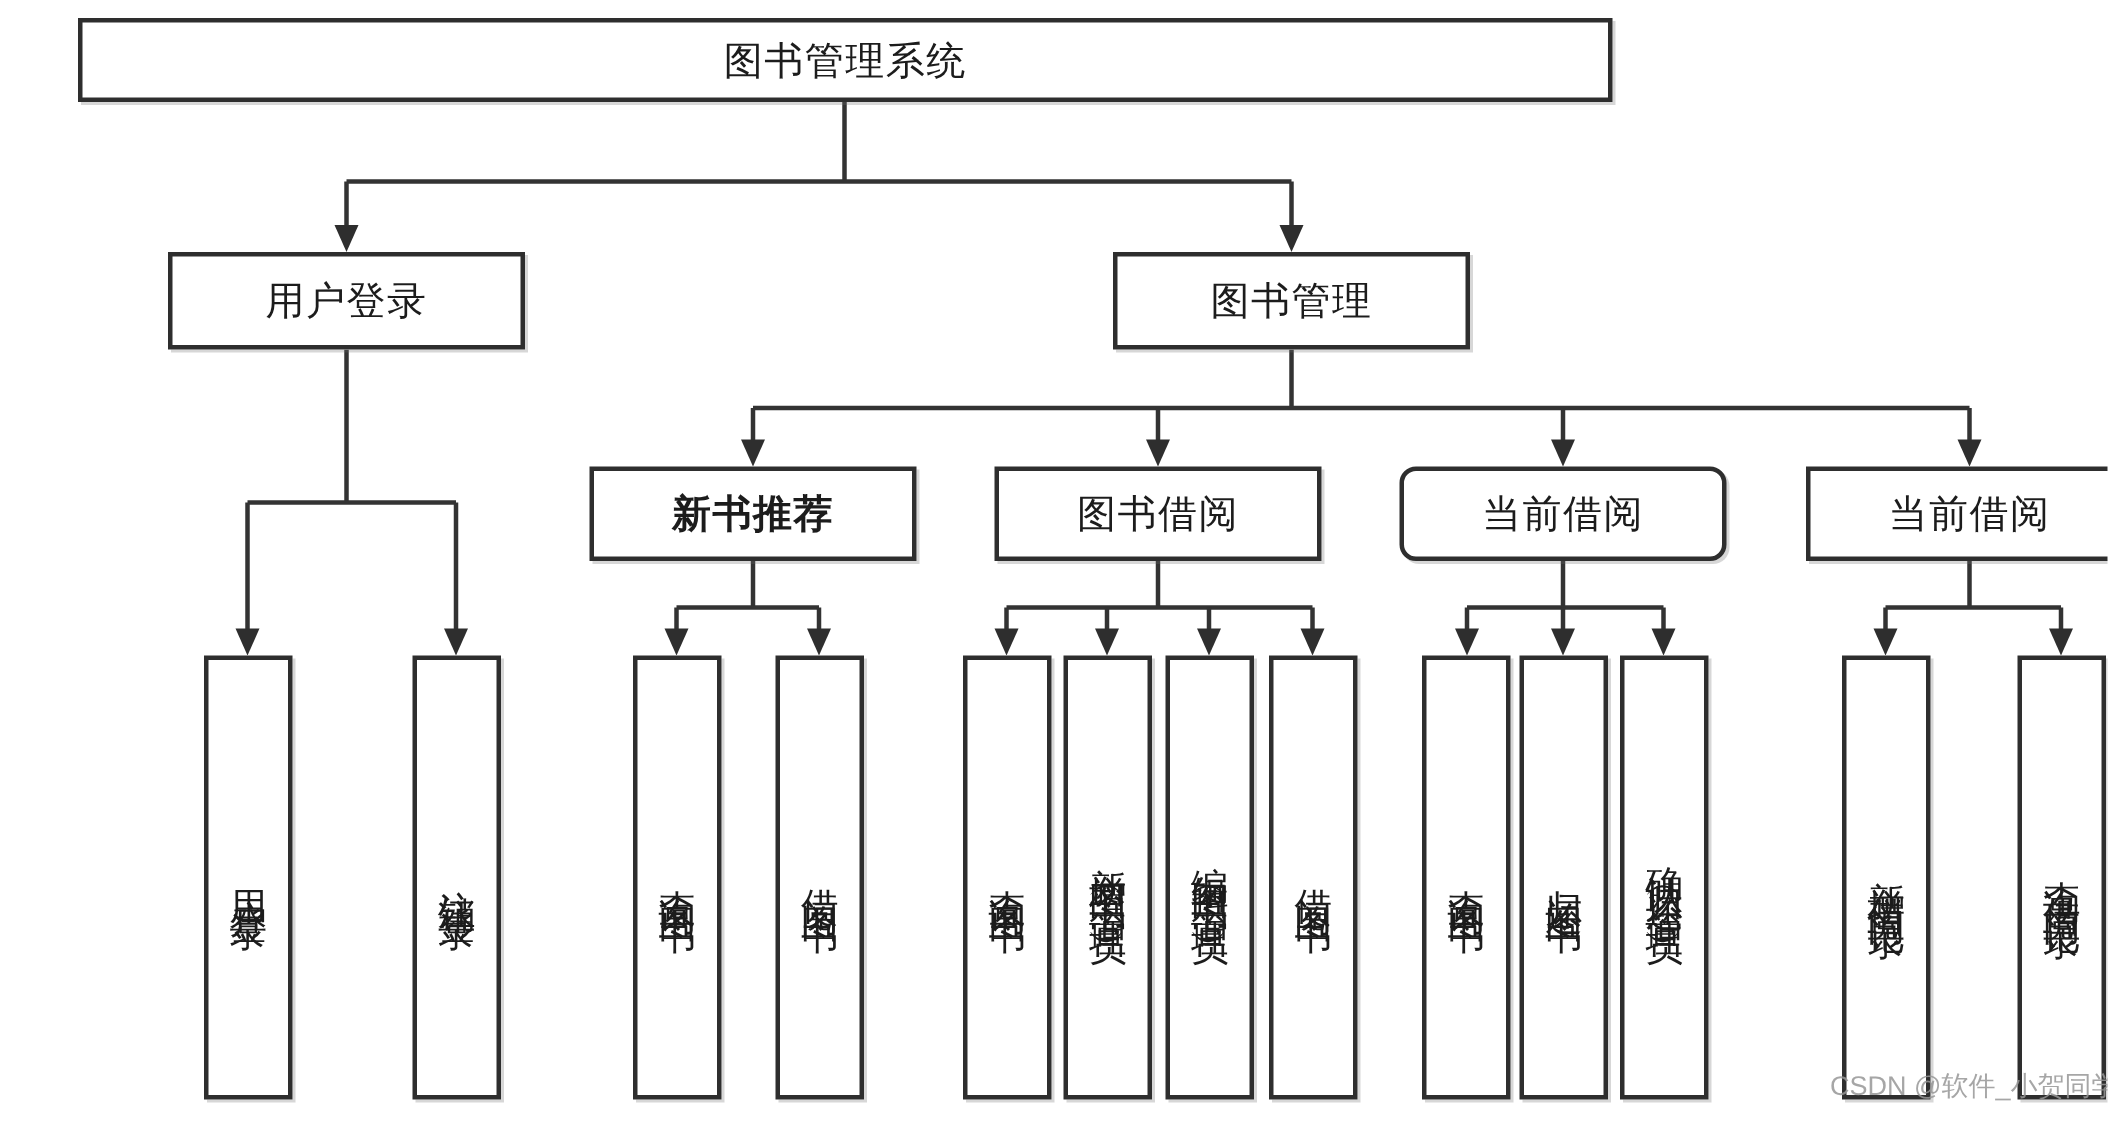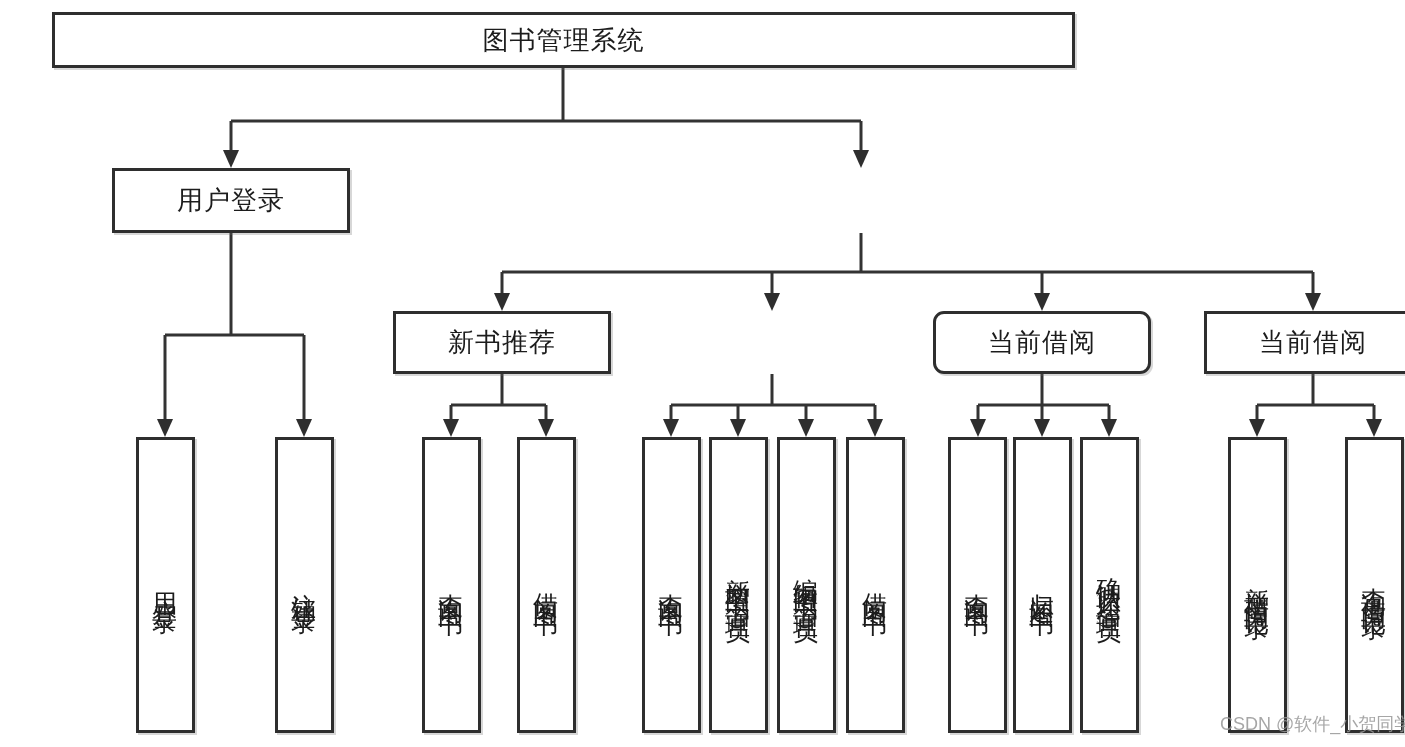--- a/index.html
+++ b/index.html
@@ -28,21 +28,21 @@
     justify-content: center;
     color: #1c1c1c;
     z-index: 2;
     box-shadow: 2px 2px 0 rgba(110,110,110,0.28);
   }
   .hlabel { font-size: 26px; letter-spacing: 1px; white-space: nowrap; }
   .root-box   { left: 20px;  top: 12px;  width: 1023px; height: 56px; }
   .lvl2-a     { left: 80px;  top: 168px; width: 238px;  height: 65px; }
   .lvl2-b     { left: 710px; top: 168px; width: 238px;  height: 65px; }
   .lvl3       { top: 311px; width: 218px; height: 63px; }
-  .lvl3-a { left: 361px; }
+  .lvl3-a { left: 361px; font-weight: bold; }
   .lvl3-b { left: 631px; }
   .lvl3-c { left: 901px; border-radius: 11px; }
   .lvl3-d { left: 1172px; }
   .leaf { top: 437px; width: 59px; height: 296px; }
   .vtext {
     writing-mode: vertical-rl;
     text-orientation: mixed;
     font-size: 25px;
     letter-spacing: 6px;
     color: #1c1c1c;
@@ -140,24 +140,30 @@
     <polygon points="1334,419 1350,419 1342,437"></polygon>
   </svg>
 
   <div class="node root-box">
     <span class="hlabel">图书管理系统</span>
   </div>
 
   <div class="node lvl2-a">
     <span class="hlabel">用户登录</span>
   </div>
+  <div class="node lvl2-b">
+    <span class="hlabel">图书管理</span>
+  </div>
 
   <div class="node lvl3 lvl3-a">
     <span class="hlabel">新书推荐</span>
   </div>
+  <div class="node lvl3 lvl3-b">
+    <span class="hlabel">图书借阅</span>
+  </div>
   <div class="node lvl3 lvl3-c">
     <span class="hlabel">当前借阅</span>
   </div>
   <div class="node lvl3 lvl3-d">
     <span class="hlabel">当前借阅</span>
   </div>
 
   <div class="node leaf leaf-a">
     <span class="vtext">用户登录</span>
   </div>

